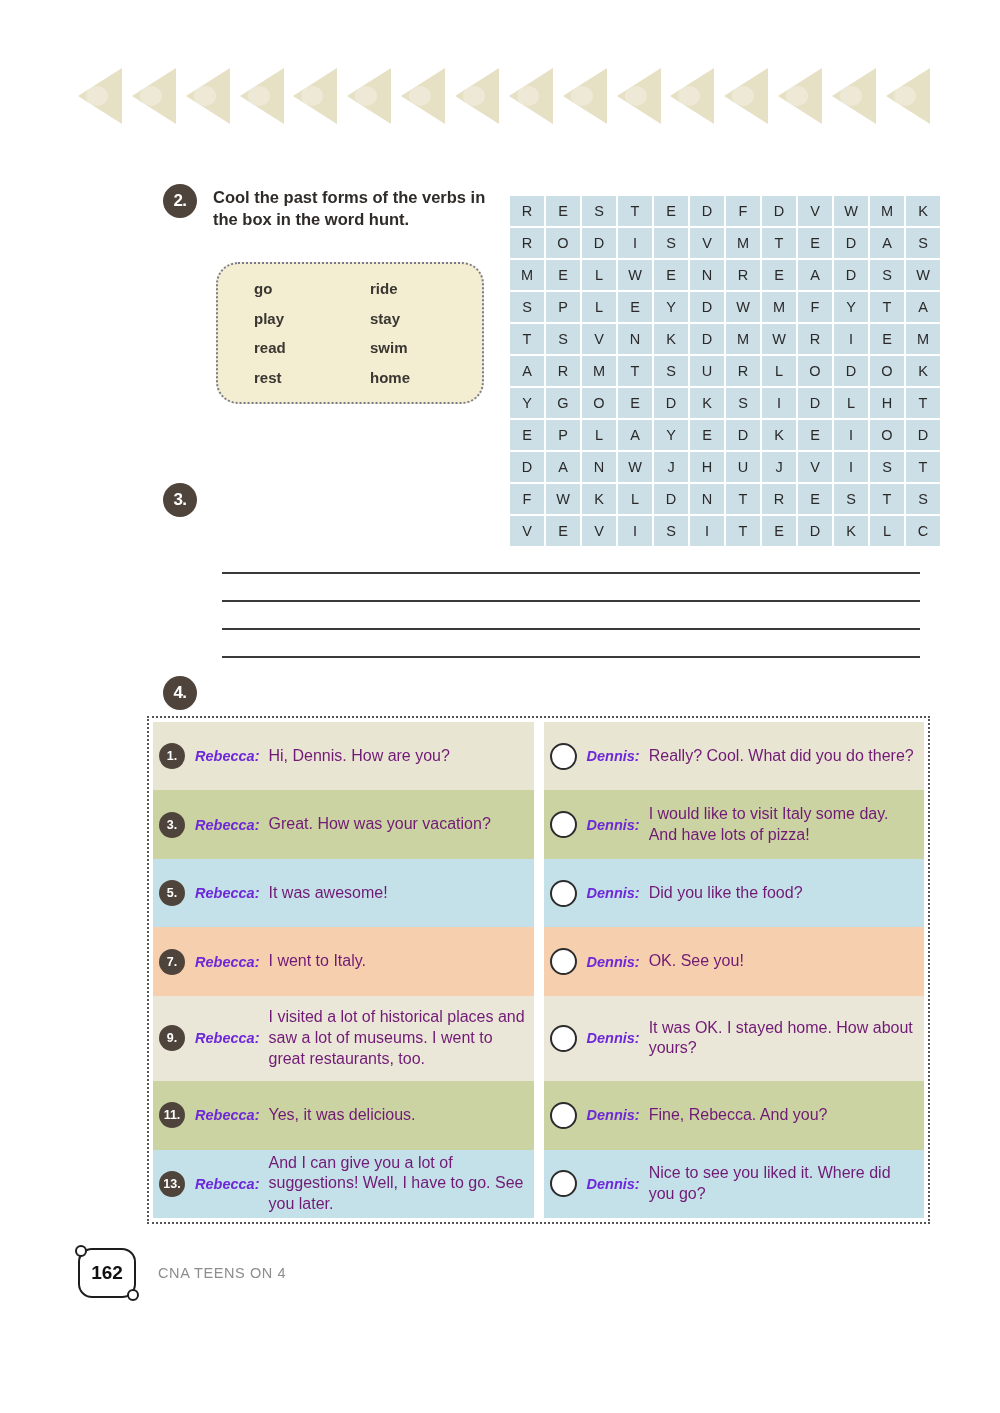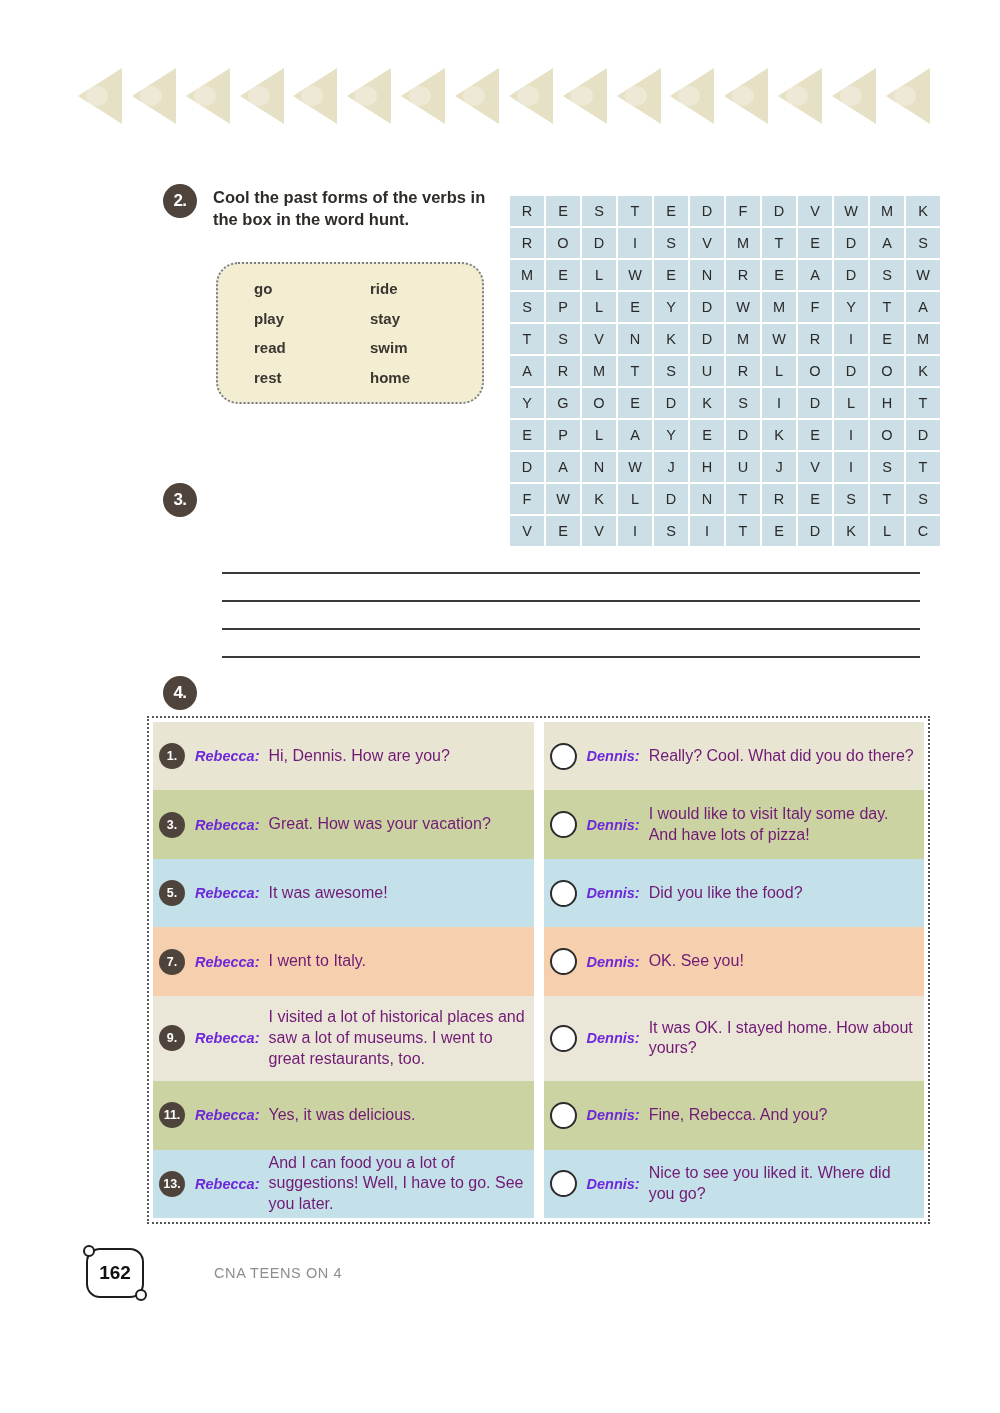--- a/index.html
+++ b/index.html
@@ -194,21 +194,21 @@
   
   .bg-cream  { background: #e9e5d3; }
   .bg-green  { background: #ccd3a3; }
   .bg-blue   { background: #c4e0e9; }
   .bg-peach  { background: #f6cfae; }
   .bg-cream2 { background: #ebe7d8; }
 
   
   .footer {
     position: absolute;
-    left: 86px; top: 1248px;
+    left: 78px; top: 1248px;
     display: flex;
     align-items: center;
     gap: 22px;
   }
   .page-badge {
     width: 58px; height: 50px;
     border: 2.5px solid #1d1d1d;
     border-radius: 14px;
     display: flex;
     align-items: center;
@@ -226,21 +226,20 @@
     border: 2.5px solid #1d1d1d;
     border-radius: 50%;
     background: #fff;
   }
   .page-badge::before { left: -5px; top: -5px; }
   .page-badge::after  { right: -5px; bottom: -5px; }
   .footer-label {
     font-size: 14.5px;
     color: #8d8d8d;
     letter-spacing: 0.6px;
-    margin-left: 48px;
   }
 </style>
 </head>
 <body>
 
 <div class="tri-band">
     <div class="tri"></div>
     <div class="tri"></div>
     <div class="tri"></div>
     <div class="tri"></div>
@@ -457,21 +456,21 @@
           <div class="utterance">I visited a lot of historical places and saw a lot of museums. I went to great restaurants, too.</div>
         </div>
         <div class="conv-row bg-green">
           <div class="row-badge">11.</div>
           <div class="speaker">Rebecca:</div>
           <div class="utterance">Yes, it was delicious.</div>
         </div>
         <div class="conv-row bg-blue">
           <div class="row-badge">13.</div>
           <div class="speaker">Rebecca:</div>
-          <div class="utterance">And I can food you a lot of suggestions! Well, I have to go. See you later.</div>
+          <div class="utterance">And I can give you a lot of suggestions! Well, I have to go. See you later.</div>
         </div>
       </div>
     <div class="conv-col">
         <div class="conv-row bg-cream">
           <div class="row-circle"></div>
           <div class="speaker">Dennis:</div>
           <div class="utterance">Really? Cool. What did you do there?</div>
         </div>
         <div class="conv-row bg-green">
           <div class="row-circle"></div>

